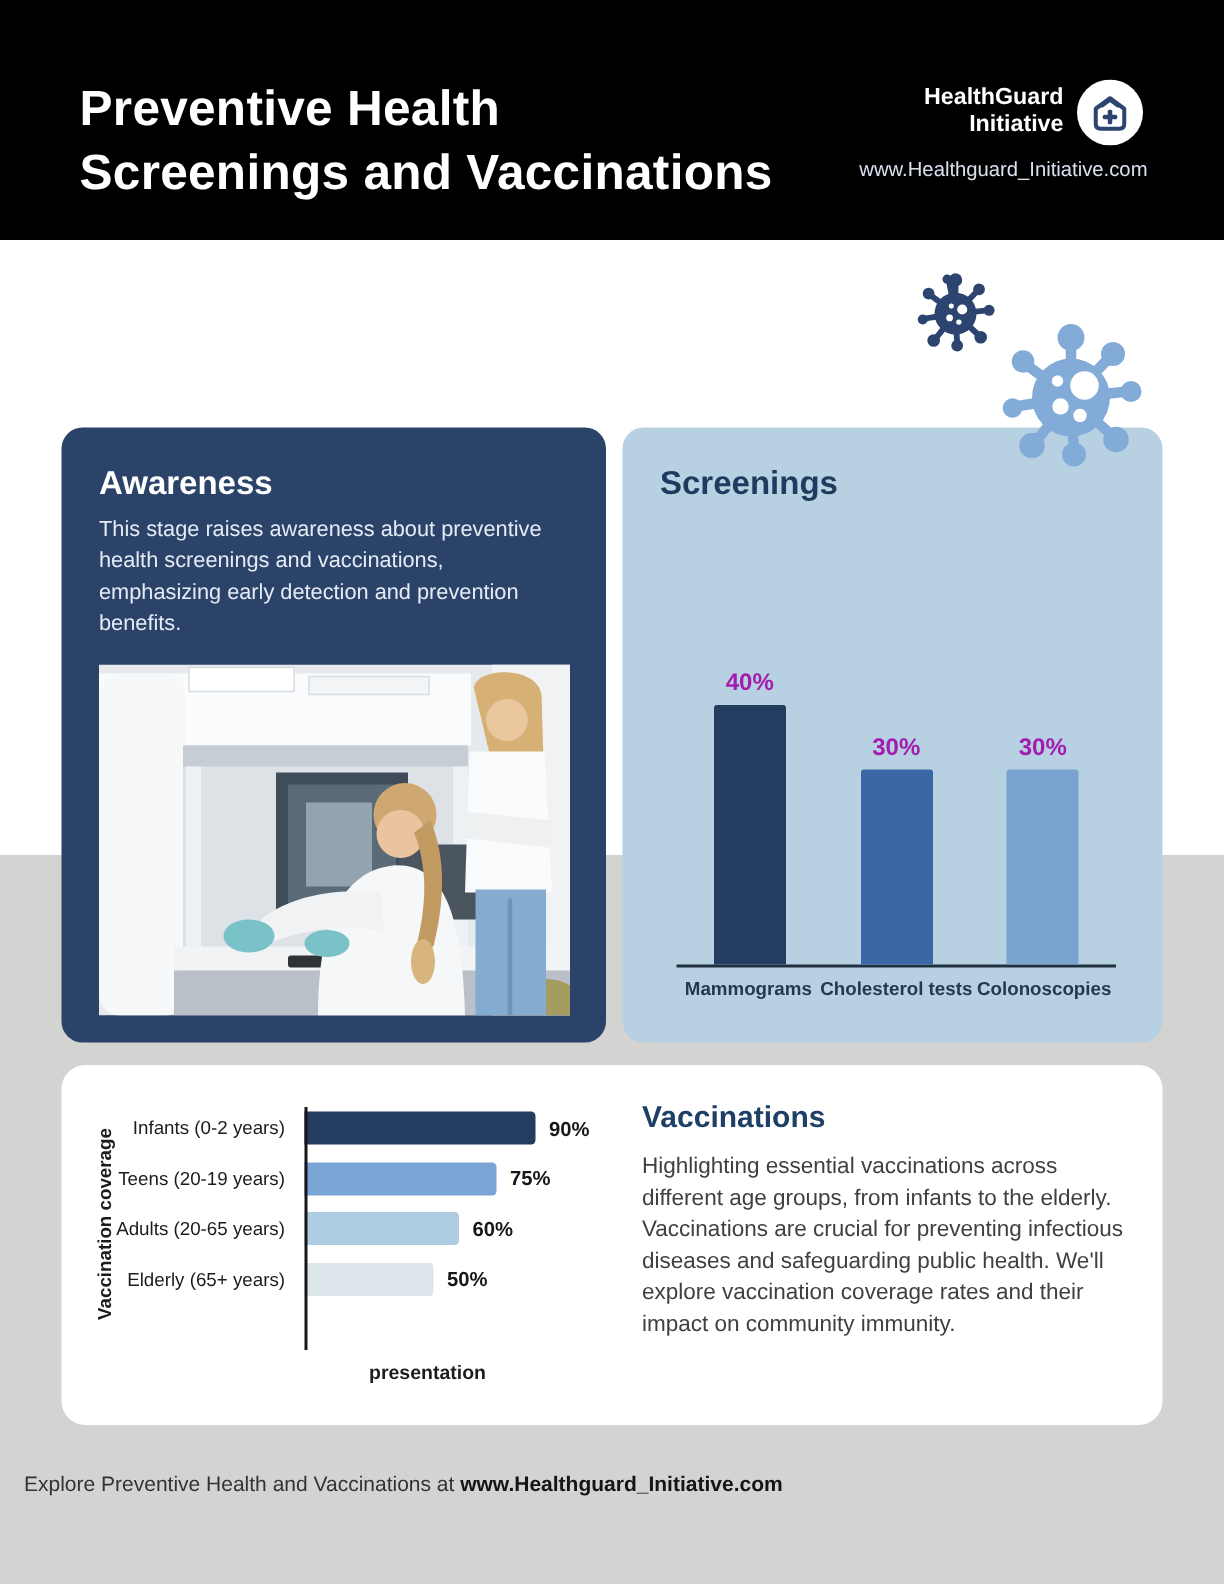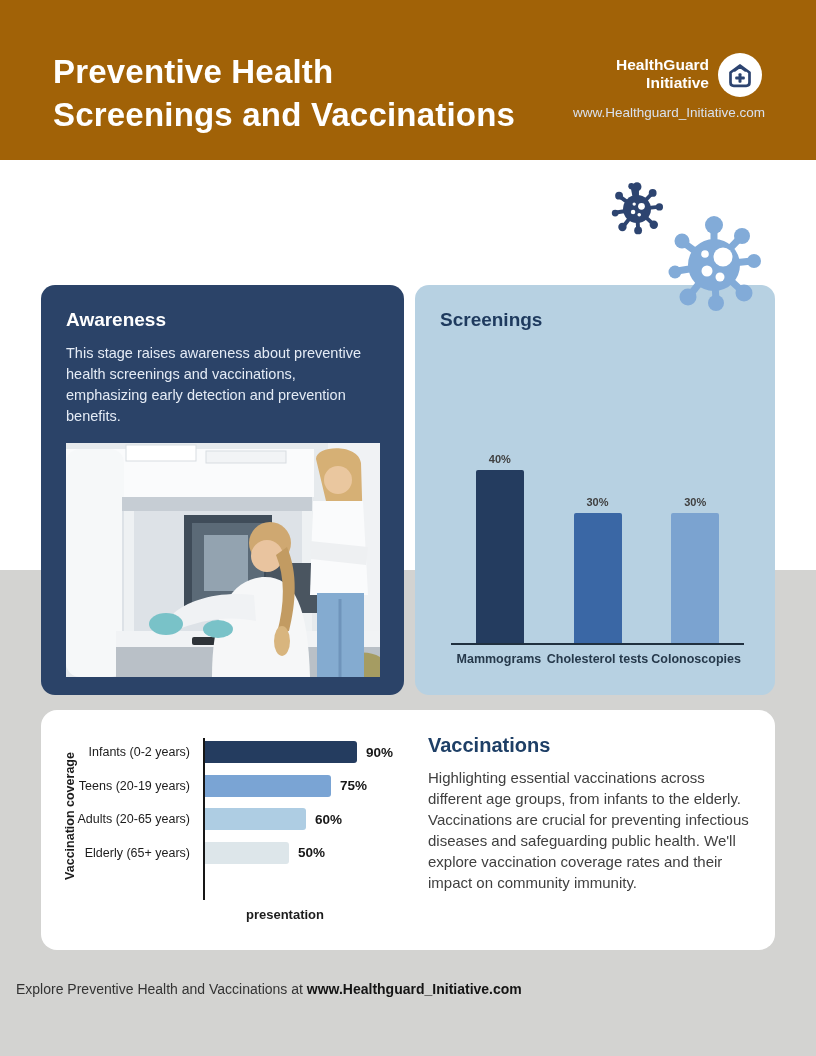--- a/index.html
+++ b/index.html
@@ -5,48 +5,48 @@
   * { margin:0; padding:0; box-sizing:border-box; }
   html,body { background:#d3d3d1; }
   .page {
     position:relative; width:816px; height:1056px; margin:0 auto;
     background:#ffffff; overflow:hidden;
     font-family:"Liberation Sans", sans-serif;
   }
   .bg-bottom { position:absolute; left:0; top:570px; width:816px; height:486px; background:#d3d3d1; }
 
   
-  .header { position:absolute; left:0; top:0; width:816px; height:160px; background:#a16207; }
+  .header { position:absolute; left:0; top:0; width:816px; height:160px; background:#000000; }
   .header h1 { position:absolute; left:53px; top:50px; color:#ffffff; font-size:33px; line-height:43px; font-weight:bold; letter-spacing:0.2px; }
   .brand { position:absolute; right:107px; top:56px; text-align:right; color:#ffffff; font-size:15.5px; line-height:18px; font-weight:bold; }
   .logo { position:absolute; left:718px; top:53px; width:44px; height:44px; }
   .site { position:absolute; right:51px; top:105px; color:#d9e1ee; font-size:13.5px; }
 
   
   .intro { position:absolute; left:53px; top:191px; width:455px; color:#4a4a4a; font-size:15px; line-height:21px; }
   .virus-sm { position:absolute; left:609px; top:180px; width:56px; height:56px; }
   .virus-lg { position:absolute; left:664px; top:213px; width:100px; height:100px; z-index:3; }
 
   
   .card { position:absolute; border-radius:14px; }
-  .card h2 { font-weight:bold; font-size:19px; }
+  .card h2 { font-weight:bold; font-size:22px; }
   .awareness { left:41px; top:285px; width:363px; height:410px; background:#2b4368; }
   .awareness h2 { position:absolute; left:25px; top:24px; color:#ffffff; }
   .awareness p { position:absolute; left:25px; top:58px; width:314px; color:#e4ebf5; font-size:14.5px; line-height:21px; }
   .photo { position:absolute; left:25px; top:158px; width:314px; height:234px; }
 
   .screenings { left:415px; top:285px; width:360px; height:410px; background:#b7d1e2; }
   .screenings h2 { position:absolute; left:25px; top:24px; color:#1e3a5e; }
   .screenings p { position:absolute; left:25px; top:57px; width:305px; color:#3d4754; font-size:14.5px; line-height:21px; }
 
   
   .vchart { position:absolute; left:36px; right:31px; top:160px; }
   .vbars { display:flex; justify-content:space-around; align-items:flex-end; height:200px; border-bottom:2px solid #20303f; }
   .vcol { flex:1; display:flex; flex-direction:column; align-items:center; justify-content:flex-end; }
-  .vval { font-size:11px; font-weight:bold; color:#404040; margin-bottom:5px; }
+  .vval { font-size:16px; font-weight:bold; color:#a21caf; margin-bottom:5px; }
   .vbar { width:48px; border-radius:2px 2px 0 0; }
   .vlabels { display:flex; margin-top:7px; }
   .vlab { flex:1; text-align:center; font-size:12.5px; font-weight:bold; color:#26394b; white-space:nowrap; }
 
   
   .vax { left:41px; top:710px; width:734px; height:240px; background:#ffffff; border-radius:16px; }
   .vax h2 { position:absolute; left:387px; top:24px; color:#1e3f66; font-size:20px; }
   .vax p { position:absolute; left:387px; top:57px; width:334px; color:#404040; font-size:15px; line-height:21px; }
 
   .hchart { position:absolute; left:24px; top:31px; }

